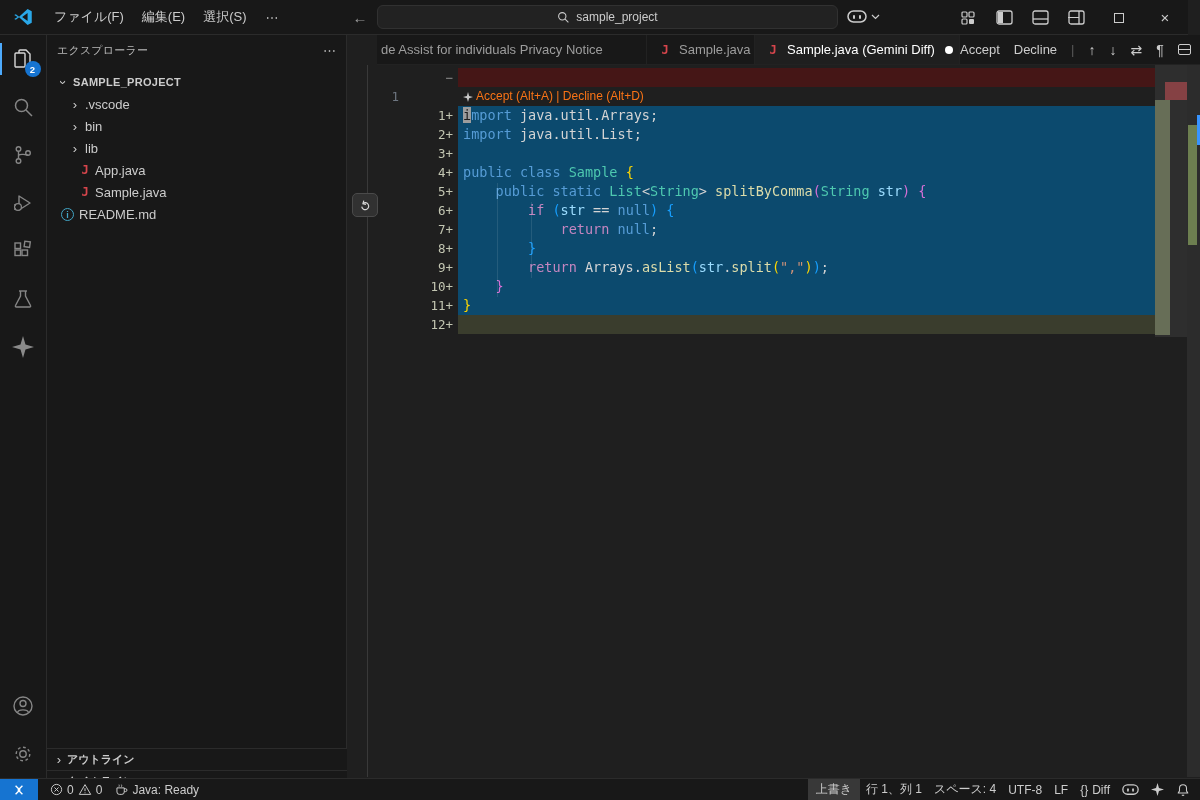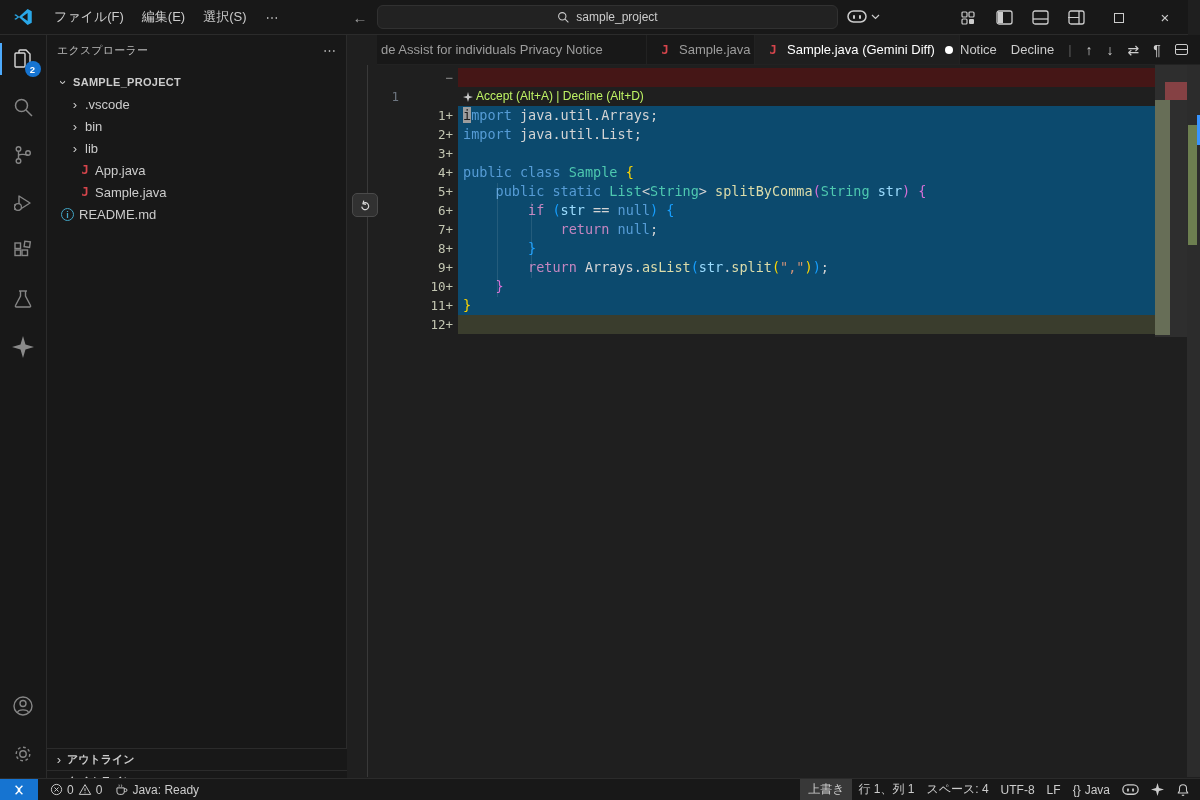--- a/index.html
+++ b/index.html
@@ -94,21 +94,21 @@
     color:#6e7681; line-height:19px; }
   .c-num { width:53px; flex:none; text-align:right; padding-right:5px;
     font-family:"DejaVu Sans Mono","Liberation Mono",monospace; font-size:12.5px;
     color:#c3c6b2; line-height:19px; }
   .c-body { flex:1; white-space:pre; font-family:"DejaVu Sans Mono","Liberation Mono",monospace;
     font-size:13.5px; line-height:19px; padding-left:5px; }
   .crow.add .c-body { background:#0c4a6e; }
   .crow.olive .c-body { background:#3a3d2d; }
   .crow.del .c-body { background:#451616; }
   .crow.del .c-num { color:#8a8a8a; }
-  .crow.lens .c-body { background:transparent; color:#bef264; font-size:12px;
+  .crow.lens .c-body { background:transparent; color:#f97316; font-size:12px;
     font-family:"Liberation Sans",sans-serif; display:flex; align-items:center; gap:3px; }
   .tk-kw{color:#569cd6}.tk-ctrl{color:#c586c0}.tk-type{color:#4ec9b0}.tk-fn{color:#dcdcaa}
   .tk-var{color:#9cdcfe}.tk-str{color:#ce9178}.tk-fg{color:#d4d4d4}
   .tk-b1{color:#ffd700}.tk-b2{color:#d670d6}.tk-b3{color:#179fff}
   .tk-cur{background:#9d9d9d;color:#1f1f1f}
   .guide { position:absolute; width:1px; background:rgba(255,255,255,.10); }
   #revert-btn { position:absolute; left:5px; top:128px; width:26px; height:24px; background:#313131;
     border:1px solid #4a4a4a; border-radius:5px; display:flex; align-items:center; justify-content:center; }
 
   
@@ -329,21 +329,21 @@
         <span class="java-ico">J</span>
         <span class="tlabel">Sample.java</span>
 
       </div>
       <div class="tab active" id="tab-diff">
         <span class="java-ico">J</span>
         <span class="tlabel">Sample.java (Gemini Diff)</span>
         <span class="dot"></span>
       </div>
       <div id="editor-actions">
-        <span class="action-txt">Notice</span>
+        <span class="action-txt">Accept</span>
         <span class="action-txt">Decline</span>
         <span class="action-sep">|</span>
         <span class="action-ico">↑</span>
         <span class="action-ico">↓</span>
         <span class="action-ico">⇄</span>
         <span class="action-ico">¶</span>
         <span>
             <span class="split-glyph"></span>
           </span>
         <span class="action-ico">⋯</span>
@@ -486,21 +486,21 @@
         <span>スペース: 4</span>
       </div>
       <div class="sb-item">
         <span>UTF-8</span>
       </div>
       <div class="sb-item">
         <span>LF</span>
       </div>
       <div class="sb-item">
         <span>{}</span>
-        <span>Java</span>
+        <span>Diff</span>
       </div>
       <div class="sb-item">
         <svg width="17" height="12" viewBox="0 0 20 14">
           <rect x="1" y="1" width="18" height="11" rx="5.5" fill="none" stroke="#cccccc" stroke-width="1.5"></rect>
           <rect x="6" y="5" width="2" height="4" rx="1" fill="#cccccc"></rect>
           <rect x="12" y="5" width="2" height="4" rx="1" fill="#cccccc"></rect>
         </svg>
       </div>
       <div class="sb-item">
         <svg width="13" height="13" viewBox="0 0 16 16">

